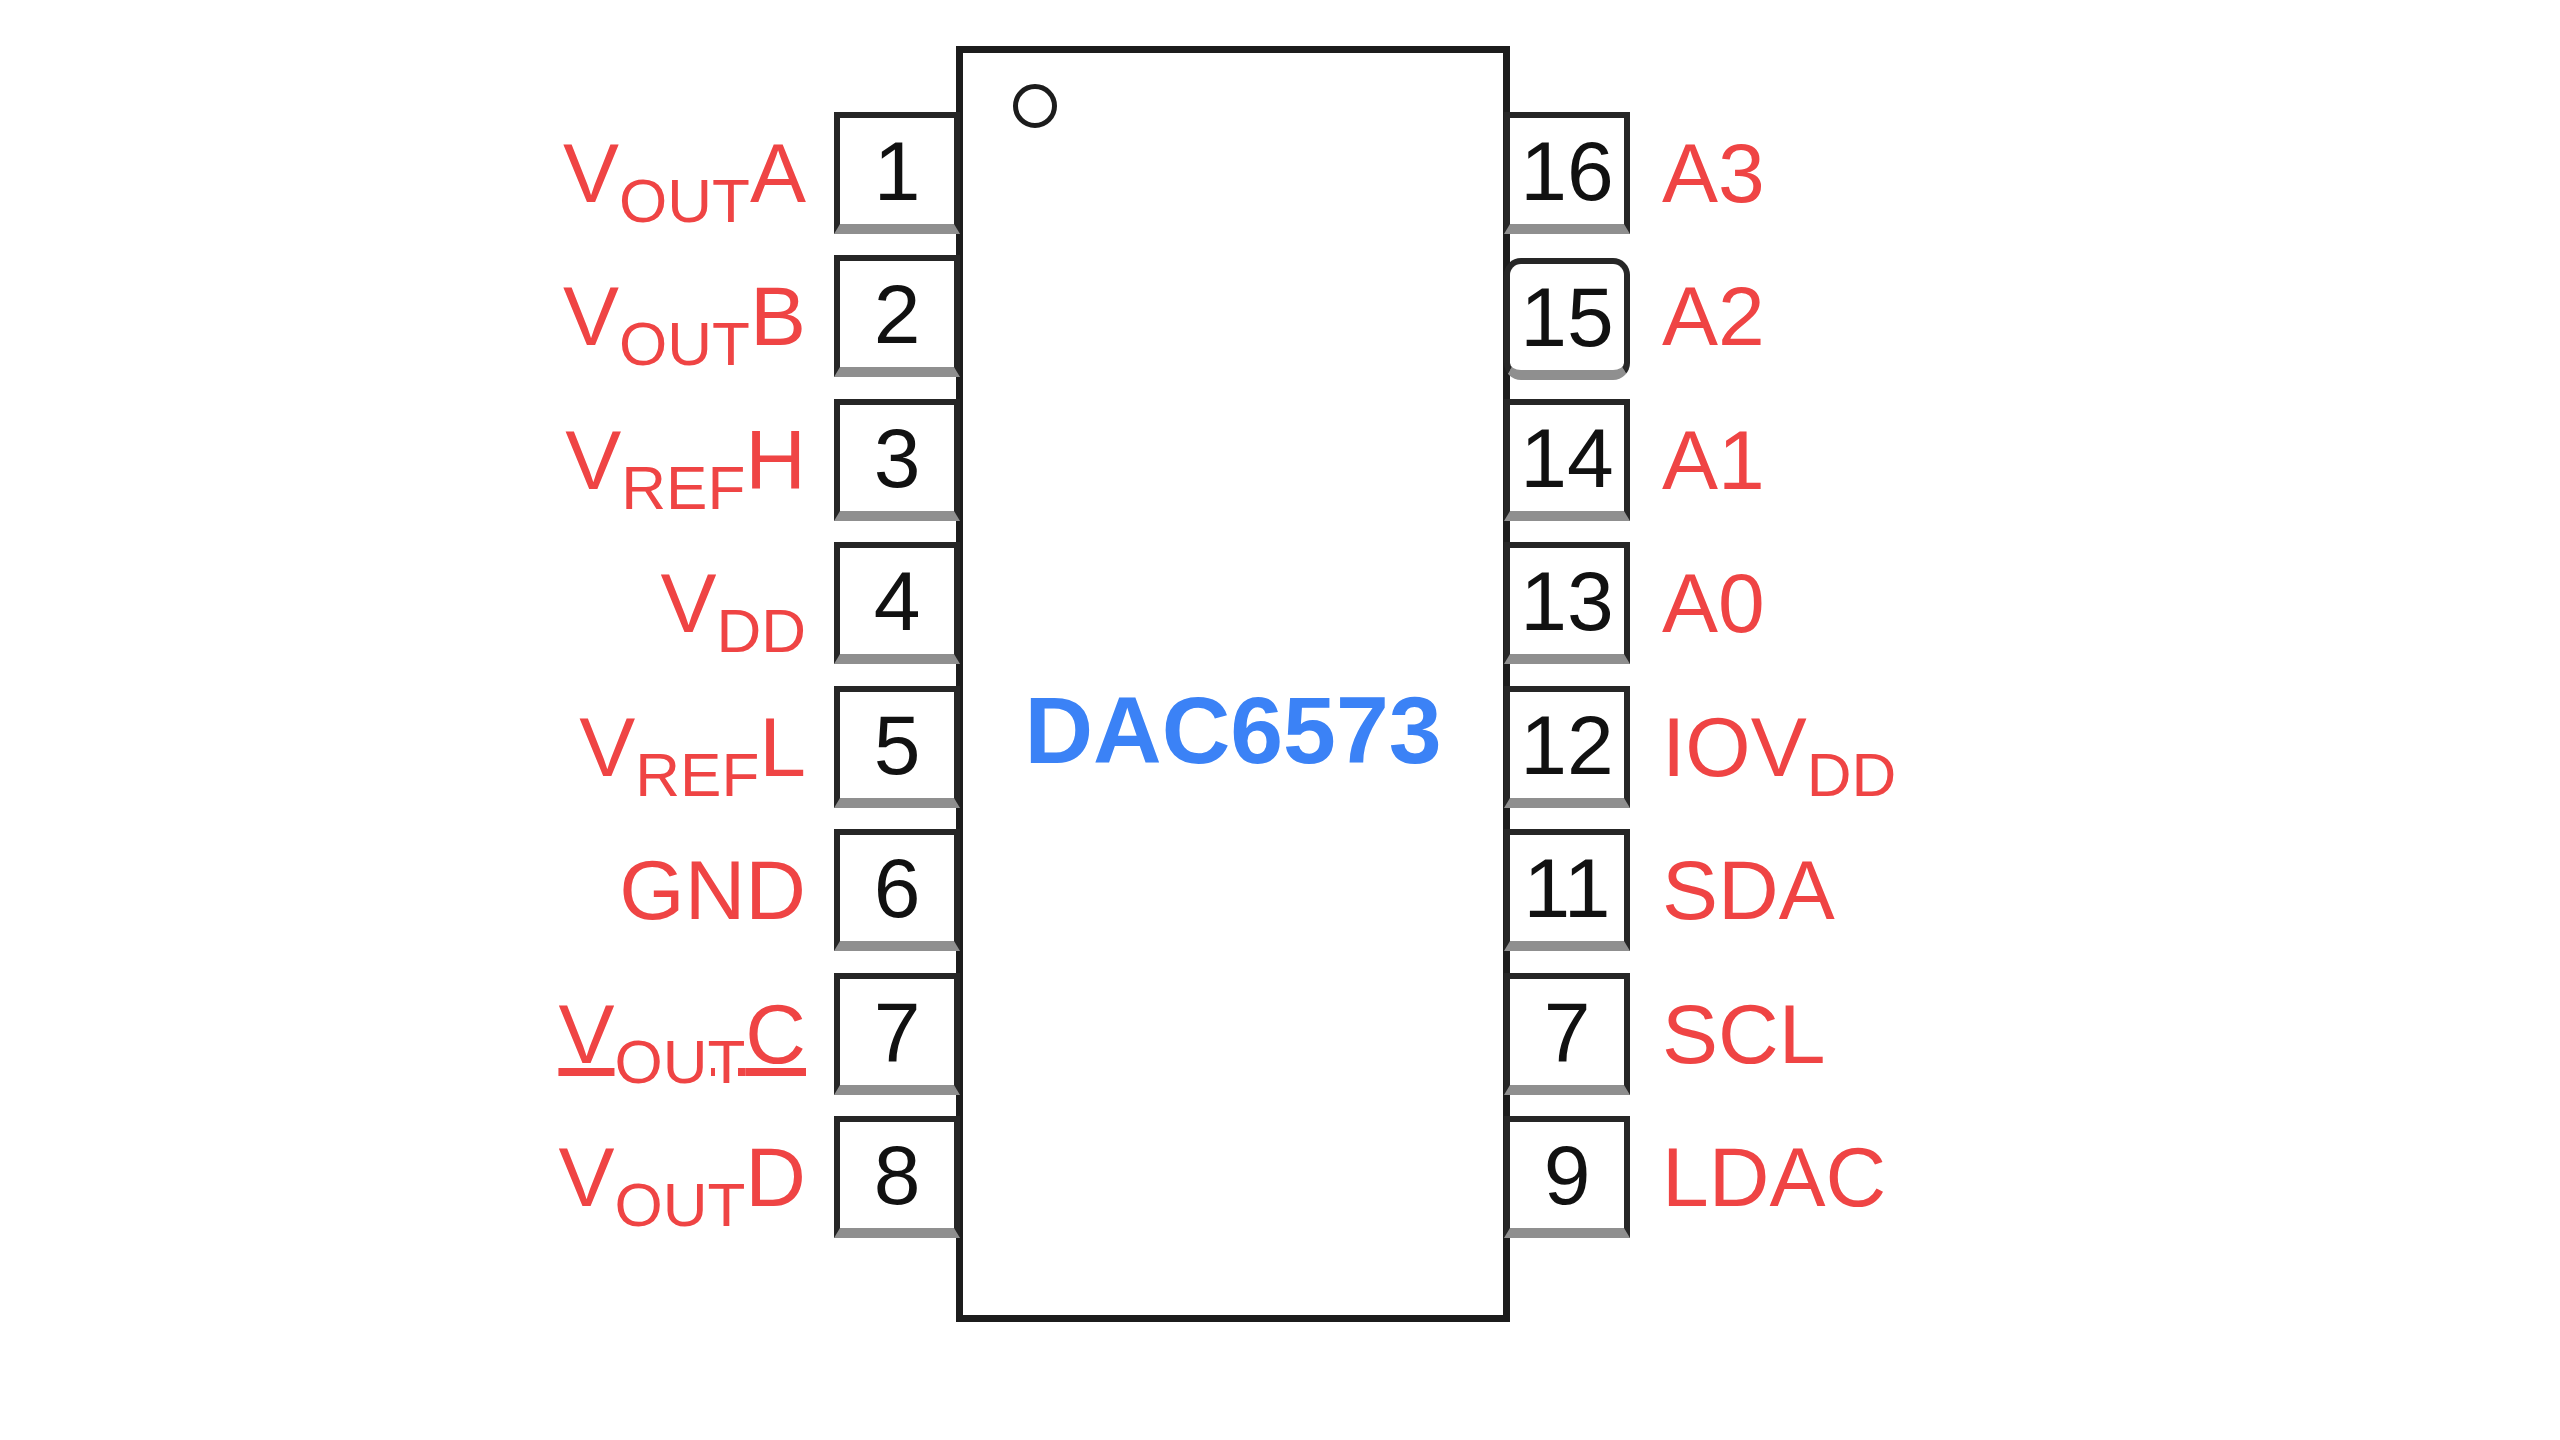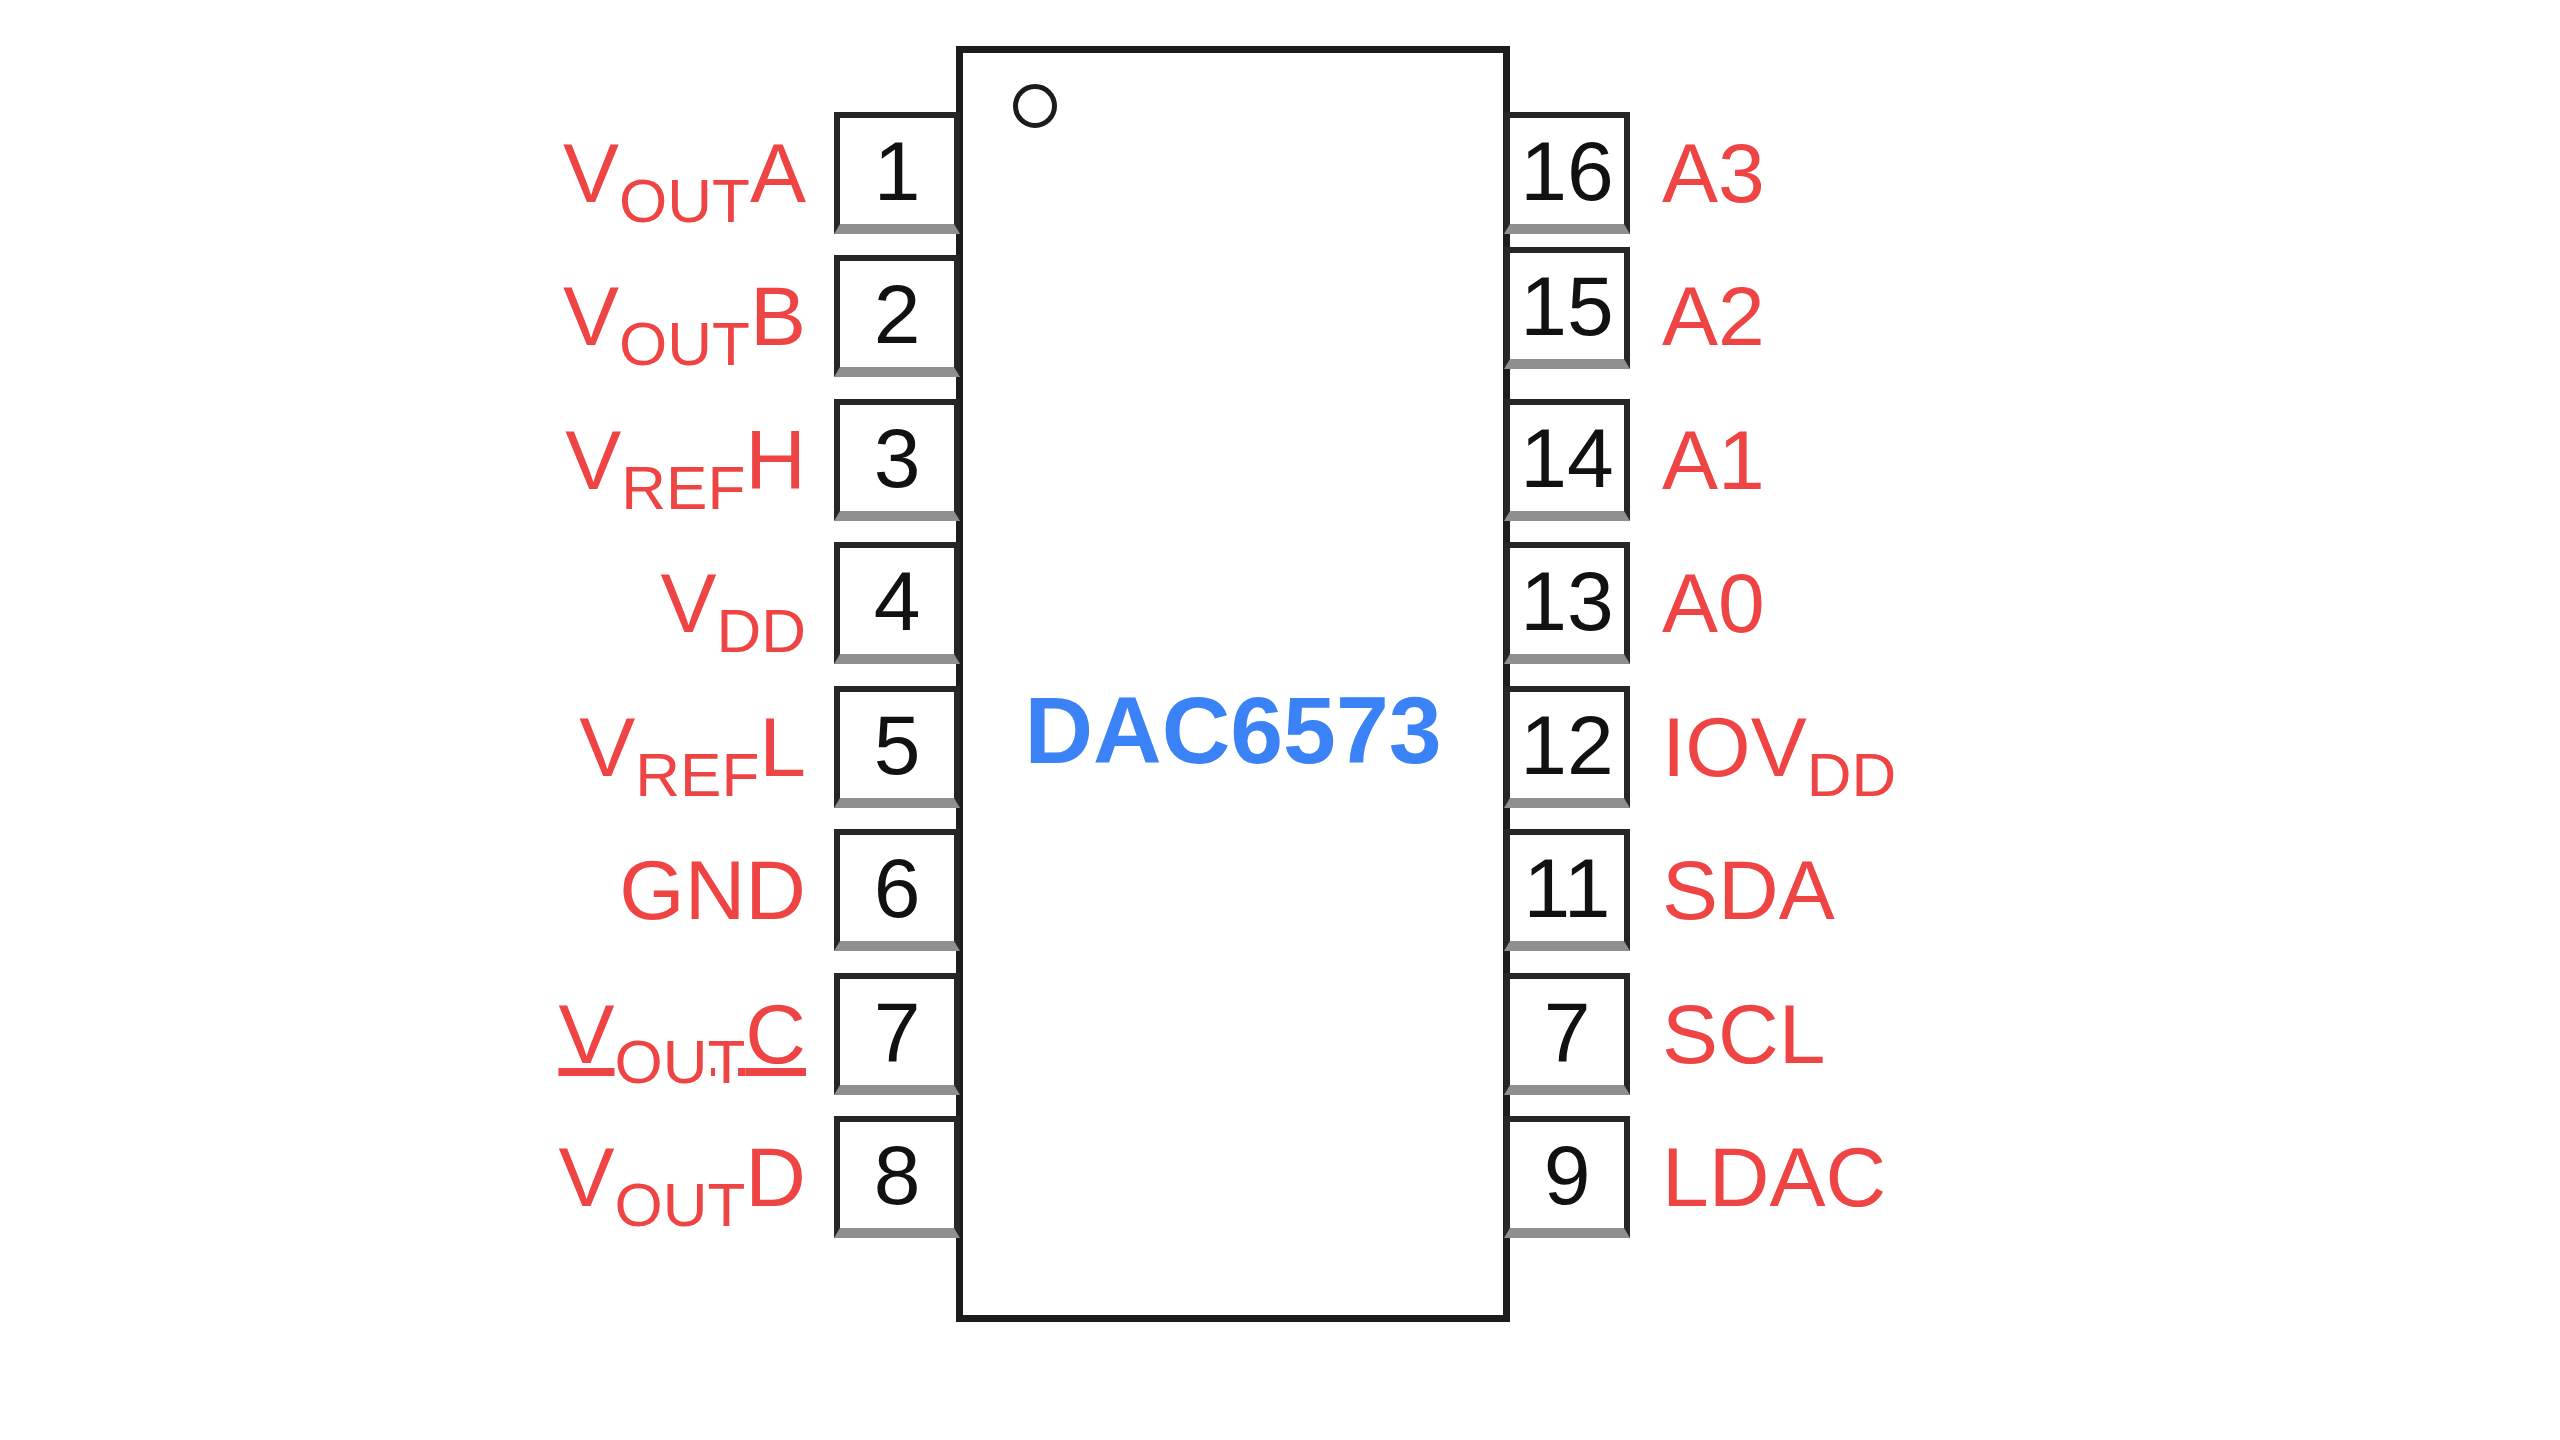--- a/index.html
+++ b/index.html
@@ -121,21 +121,21 @@
     </div>
     <div class="pin-label left" style="top: 973px; text-decoration: underline;"><span>V</span><span class="sub">OUT</span><span>C</span></div>
     <div class="pin-box left" style="top: 1116px;">
       <span>8</span>
     </div>
     <div class="pin-label left" style="top: 1116px;"><span>V</span><span class="sub">OUT</span><span>D</span></div>
     <div class="pin-box right" style="top: 112px;">
       <span>16</span>
     </div>
     <div class="pin-label right" style="top: 112px;"><span>A3</span></div>
-    <div class="pin-box right" style="top: 247px;">
+    <div class="pin-box right" style="top: 258px; border-radius: 17px;">
       <span>15</span>
     </div>
     <div class="pin-label right" style="top: 255px;"><span>A2</span></div>
     <div class="pin-box right" style="top: 399px;">
       <span>14</span>
     </div>
     <div class="pin-label right" style="top: 399px;"><span>A1</span></div>
     <div class="pin-box right" style="top: 542px;">
       <span>13</span>
     </div>

